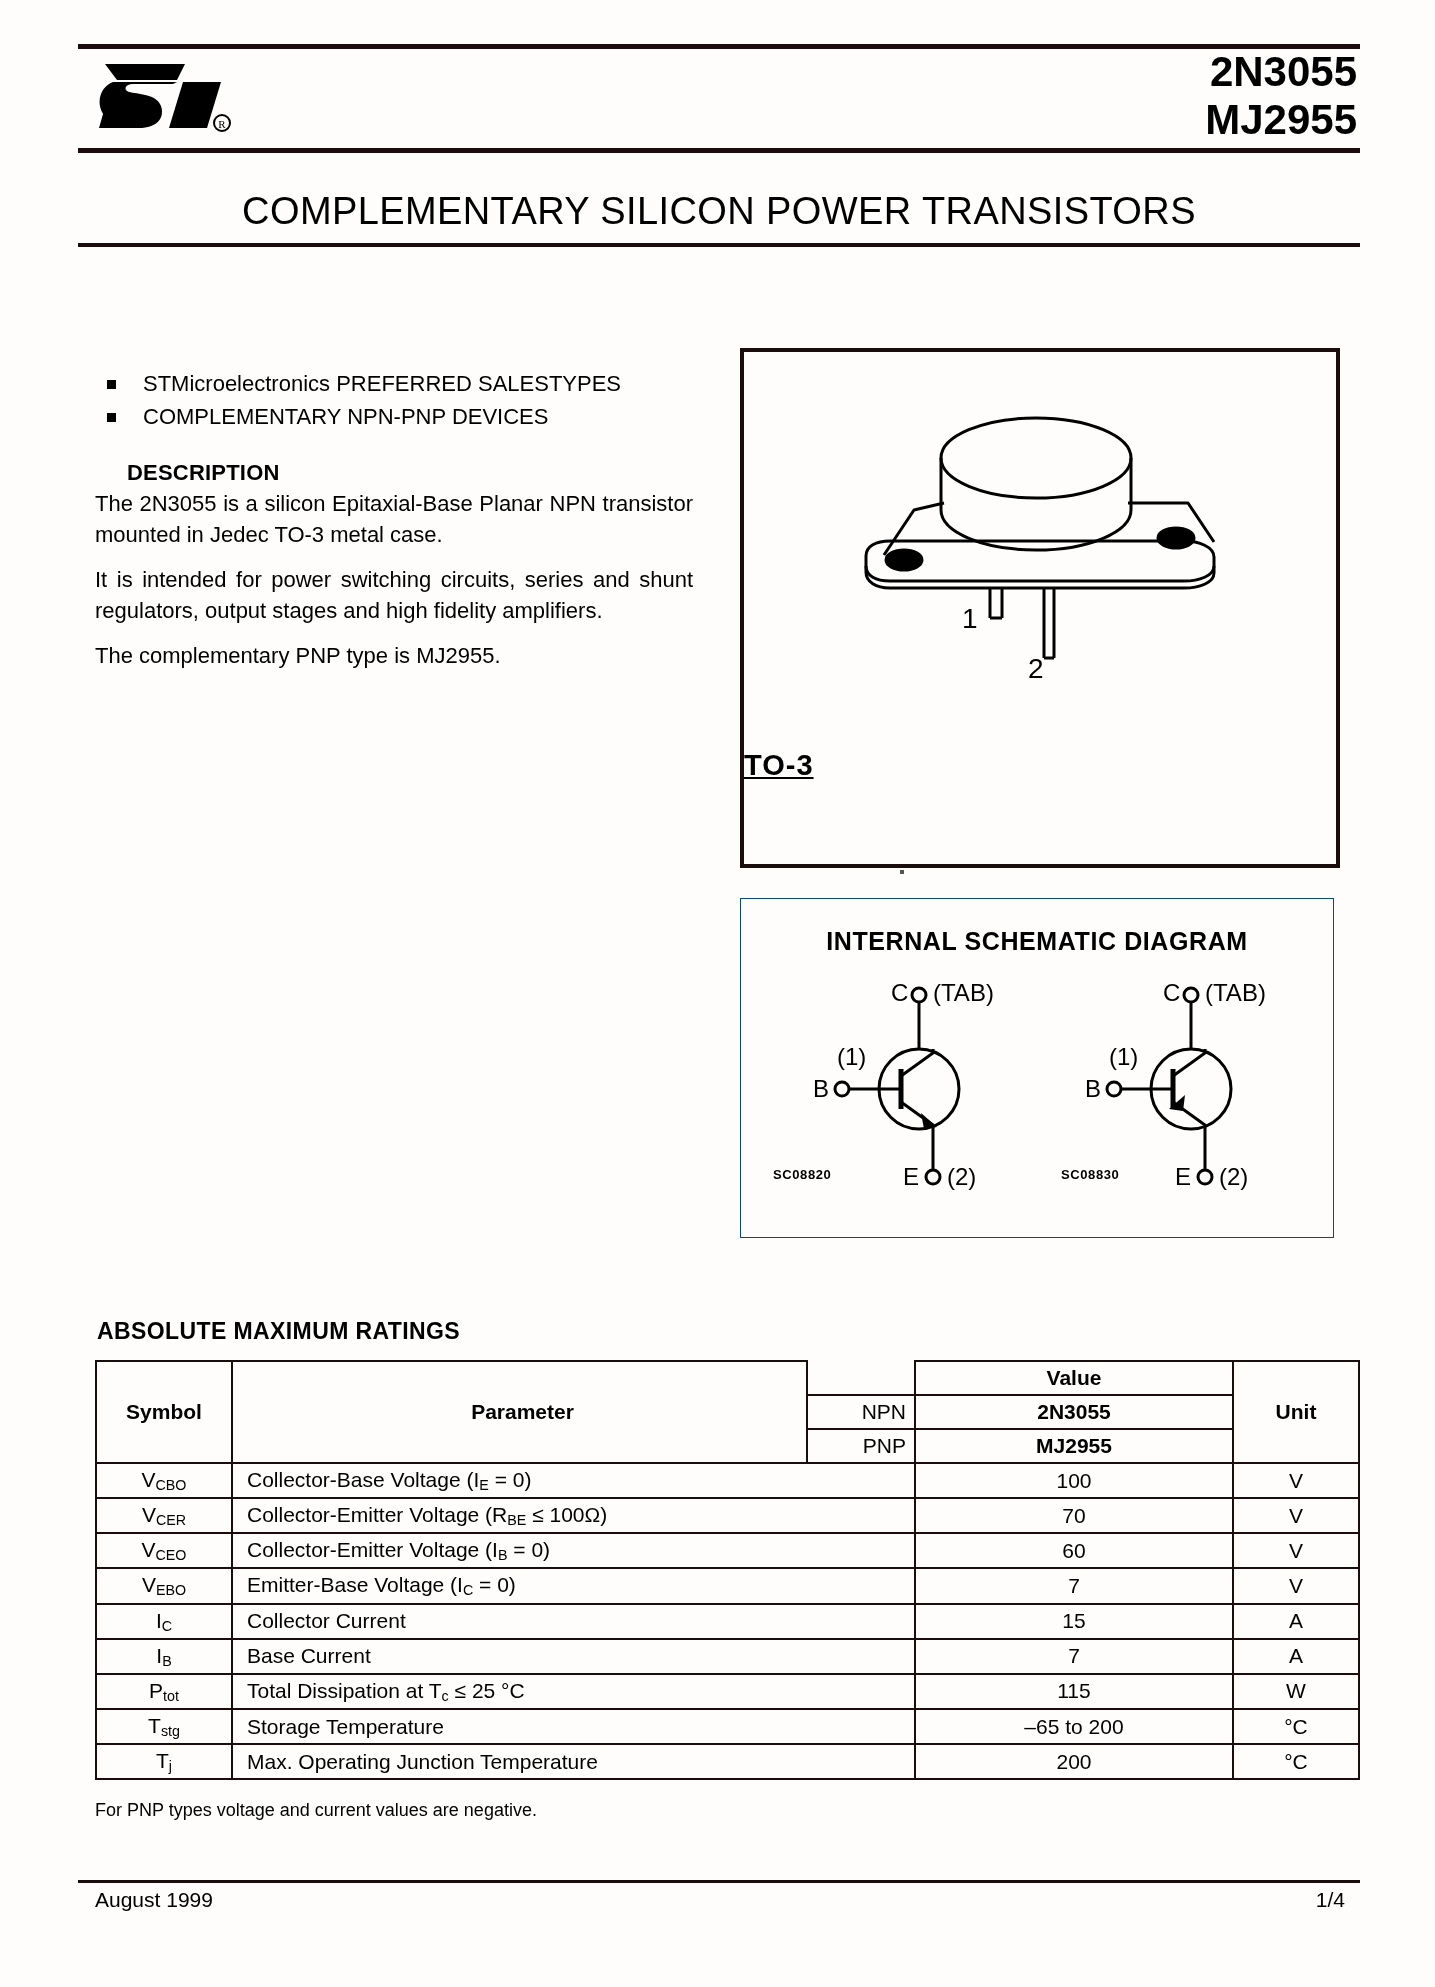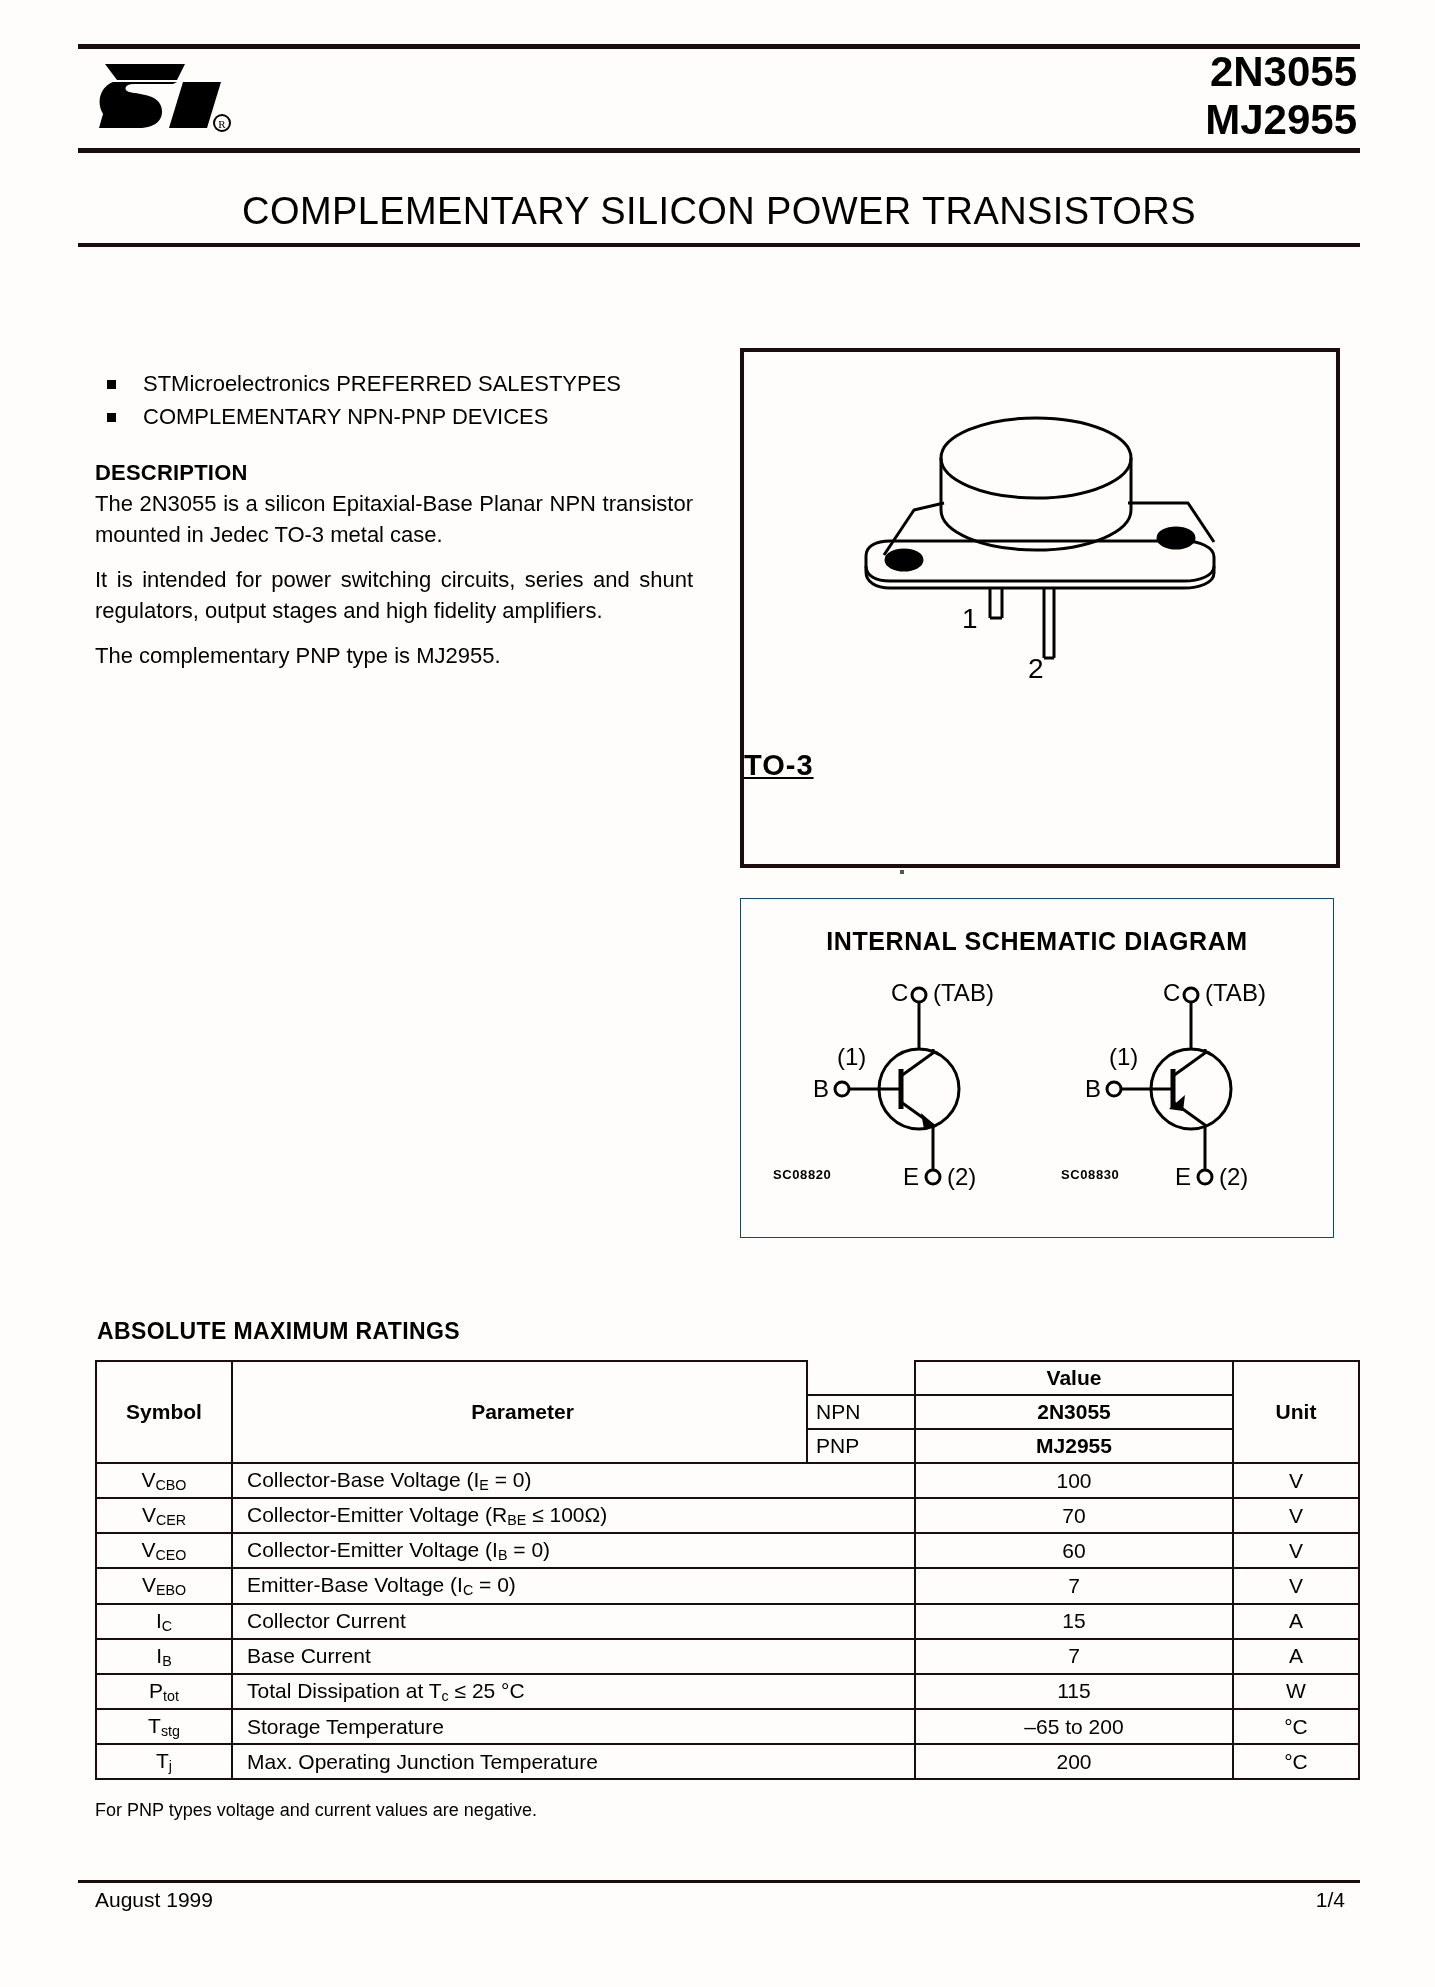--- a/index.html
+++ b/index.html
@@ -87,20 +87,21 @@
     left: 0; top: 12px;
     width: 9px; height: 9px;
     background: #000;
   }
   .desc-heading {
     font-size: 22px;
     font-weight: bold;
     margin-top: 28px;
     margin-bottom: 2px;
     letter-spacing: 0.2px;
+    margin-left: 32px;
   }
   .desc-para {
     font-size: 22px;
     line-height: 31px;
     text-align: justify;
     margin: 0 0 14px 0;
     width: 598px;
   }
   .desc-para.last { text-align: left; }
 
@@ -176,21 +177,21 @@
     font-weight: normal;
     vertical-align: middle;
   }
   table.ratings th {
     font-weight: bold;
     text-align: center;
     font-size: 21px;
   }
   .col-symbol { width: 118px; text-align: center; }
   .col-param  { text-align: left; padding-left: 14px !important; }
-  .col-npnpnp { width: 90px; text-align: left; font-weight: bold; }
+  .col-npnpnp { width: 90px; text-align: right; font-weight: bold; }
   .col-value  { width: 300px; text-align: center; border-radius: 14px; }
   .col-unit   { width: 108px; text-align: center; }
   .nb { border: none !important; }
   sub { font-size: 0.68em; vertical-align: -0.22em; }
   .row-h { height: 34px; }
 
   .table-note {
     position: absolute;
     left: 95px; top: 1800px;
     font-size: 18px;

